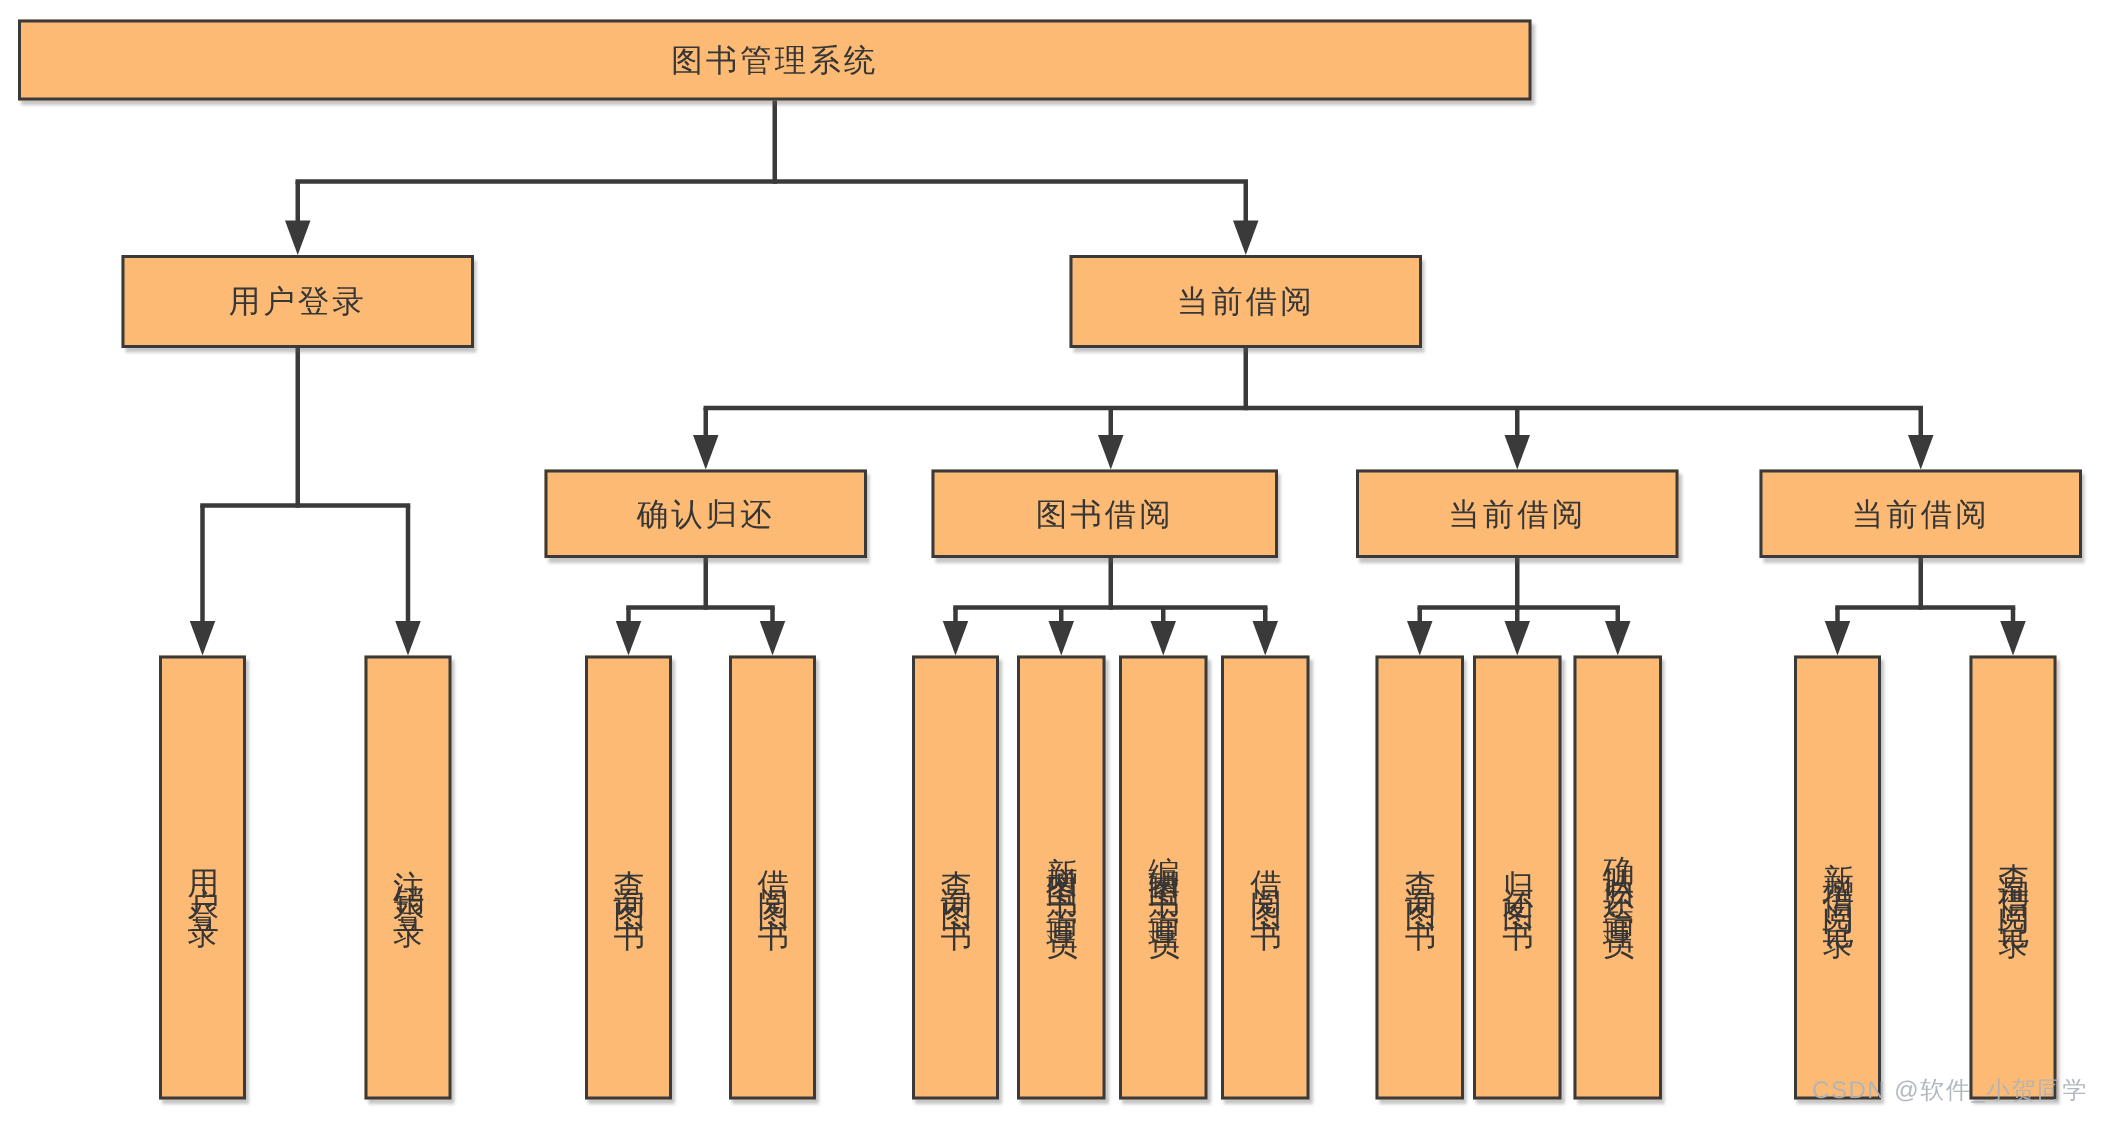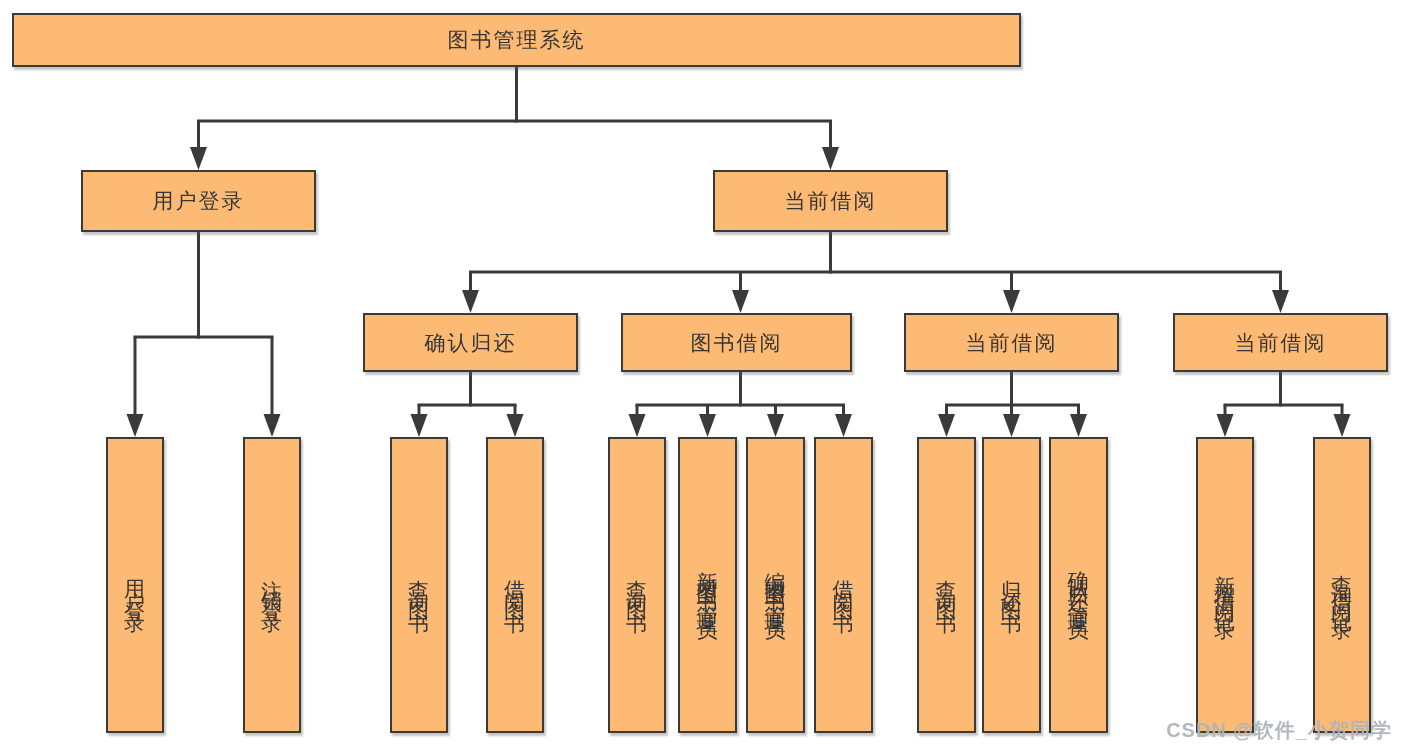--- a/index.html
+++ b/index.html
@@ -44,26 +44,25 @@
     font-size: 21px;
     line-height: 1;
     letter-spacing: 11px;
     color: #363636;
     white-space: nowrap;
   }
   .watermark {
     position: absolute;
     right: 13px;
     top: 717px;
-    font-size: 20px;
+    font-size: 16px;
     letter-spacing: 1px;
     color: rgba(175, 179, 186, 0.95);
     z-index: 5;
     white-space: nowrap;
-    font-weight: bold;
   }
   svg line { stroke: #3a3a3a; stroke-width: 3; }
   svg polygon { fill: #3a3a3a; }
 </style>
 </head>
 <body>
 
 <div id="canvas">
 
   <svg id="connector-layer" width="1405" height="747" viewBox="0 0 1405 747">

